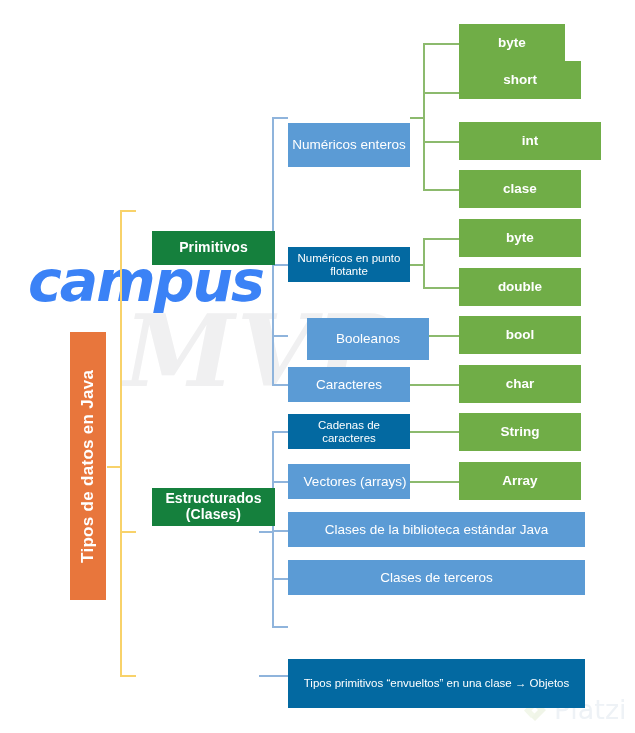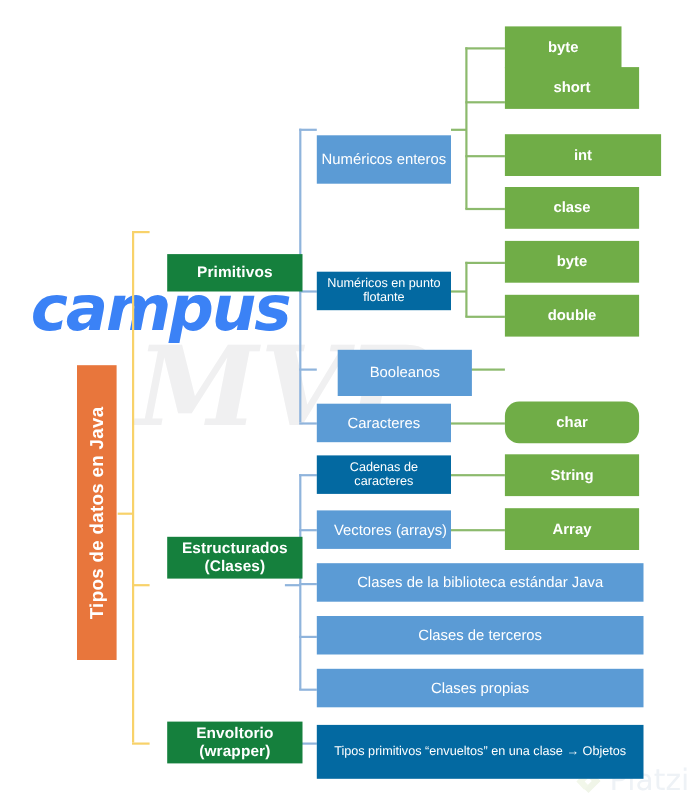--- a/index.html
+++ b/index.html
@@ -188,23 +188,20 @@
   </div>
 
   <div class="box box-l1" style="left:136px; top:231px; width:123px; height:34px;">
     <span>Primitivos</span>
   </div>
 
   <div class="box box-l1" style="left:136px; top:488px; width:123px; height:38px;">
     <span>Estructurados<br>(Clases)</span>
   </div>
 
-  <div class="box box-l1" style="left:136px; top:656px; width:123px; height:38px;">
-    <span>Envoltorio<br>(wrapper)</span>
-  </div>
 
   <div class="box box-l2" style="left:288px; top:100px; width:122px; height:44px;margin-top:23px;">
     <span>Numéricos enteros</span>
   </div>
 
   <div class="box box-l2-small" style="left:288px; top:247px; width:122px; height:35px;">
     <span>Numéricos en punto<br>flotante</span>
   </div>
 
   <div class="box box-l2" style="left:288px; top:318px; width:122px; height:42px;margin-left:19px;">
@@ -224,23 +221,20 @@
   </div>
 
   <div class="box box-l2" style="left:288px; top:512px; width:297px; height:35px;">
     <span>Clases de la biblioteca estándar Java</span>
   </div>
 
   <div class="box box-l2" style="left:288px; top:560px; width:297px; height:35px;">
     <span>Clases de terceros</span>
   </div>
 
-  <div class="box box-l2" style="left:288px; top:608px; width:297px; height:35px;">
-    <span>Clases propias</span>
-  </div>
 
   <div class="box box-l2-small" style="left:288px; top:659px; width:297px; height:49px;">
     <span>Tipos primitivos “envueltos” en una clase → Objetos</span>
   </div>
 
   <div class="box box-l3" style="left:459px; top:24px; width:106px; height:38px;">
     <span>byte</span>
   </div>
 
   <div class="box box-l3" style="left:459px; top:61px; width:122px; height:38px;">
@@ -256,22 +250,25 @@
   </div>
 
   <div class="box box-l3" style="left:459px; top:219px; width:122px; height:38px;">
     <span>byte</span>
   </div>
 
   <div class="box box-l3" style="left:459px; top:268px; width:122px; height:38px;">
     <span>double</span>
   </div>
 
-
-  <div class="box box-l3" style="left:459px; top:365px; width:122px; height:38px;border-radius:13px;">
+  <div class="box box-l3" style="left:459px; top:316px; width:122px; height:38px;">
+    <span>bool</span>
+  </div>
+
+  <div class="box box-l3" style="left:459px; top:365px; width:122px; height:38px;">
     <span>char</span>
   </div>
 
   <div class="box box-l3" style="left:459px; top:413px; width:122px; height:38px;">
     <span>String</span>
   </div>
 
   <div class="box box-l3" style="left:459px; top:462px; width:122px; height:38px;">
     <span>Array</span>
   </div>

